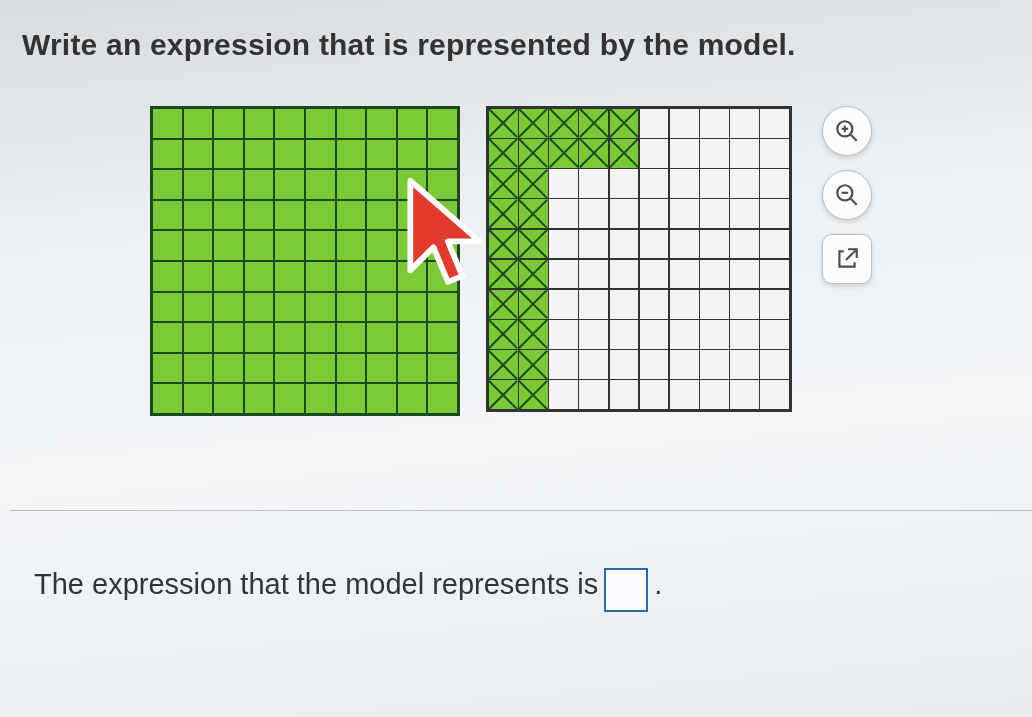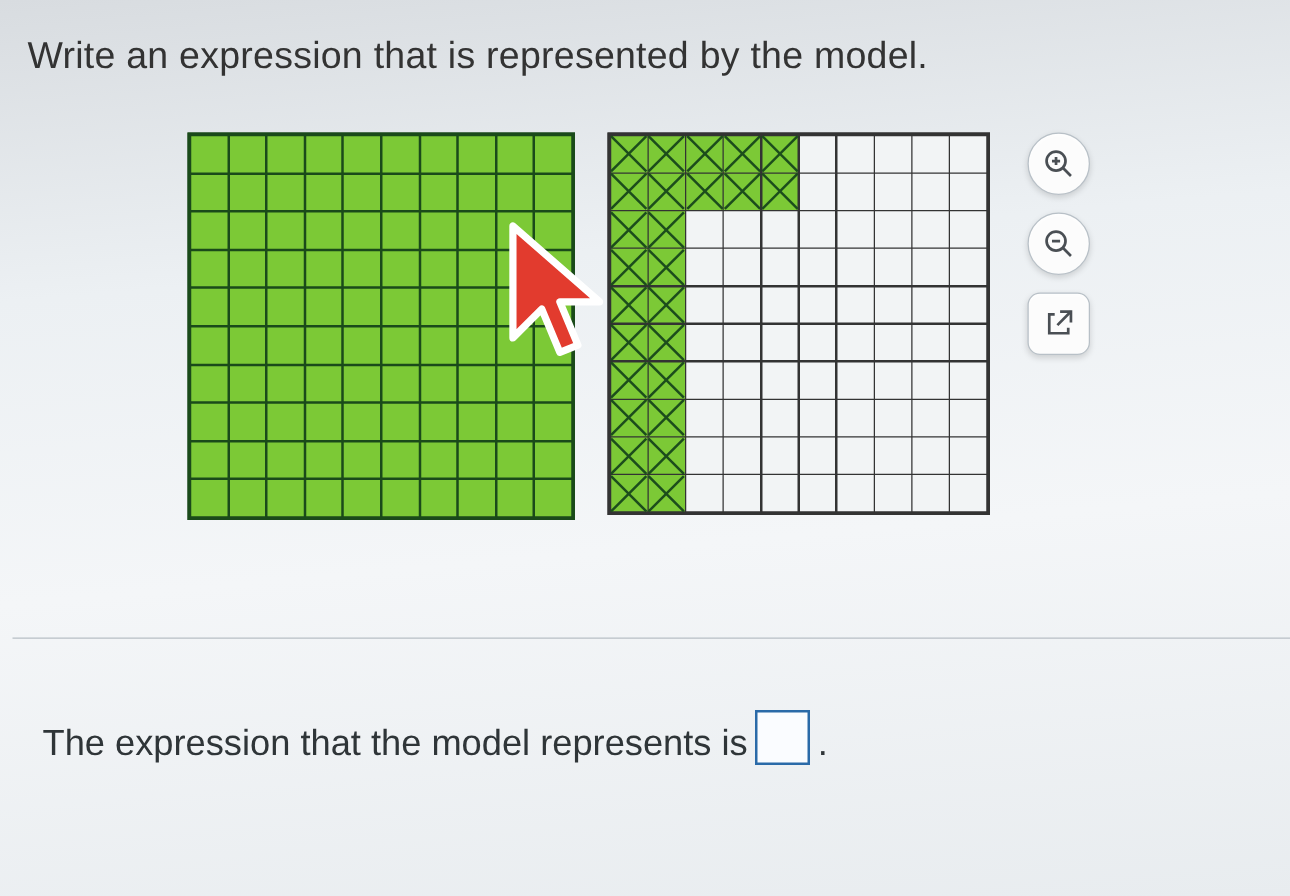--- a/index.html
+++ b/index.html
@@ -11,21 +11,21 @@
     overflow: hidden;
     color: #3a3e42;
   }
   .page {
     position: absolute;
     top: 0; left: 0; right: 0;
     padding: 28px 2px 0 22px;
   }
   .question {
     font-size: 30px;
-    font-weight: 400;
+    font-weight: 700;
     color: #333;
     margin-bottom: 44px;
     letter-spacing: 0.2px;
   }
   .figure-row {
     display: flex;
     align-items: flex-start;
     gap: 26px;
     margin-left: 128px;
   }
@@ -102,21 +102,21 @@
     position: absolute;
     left: 34px;
     top: 568px;
     right: 0;
     color: #2f3538;
   }
   .answer-line1 {
     font-size: 29px;
     margin-bottom: 0;
     display: flex;
-    align-items: flex-end;
+    align-items: flex-start;
     flex-wrap: wrap;
     gap: 6px;
   }
   .answer-box {
     display: inline-block;
     width: 44px;
     height: 44px;
     border: 2px solid #2a6aa8;
     background: #fafcff;
     vertical-align: middle;

